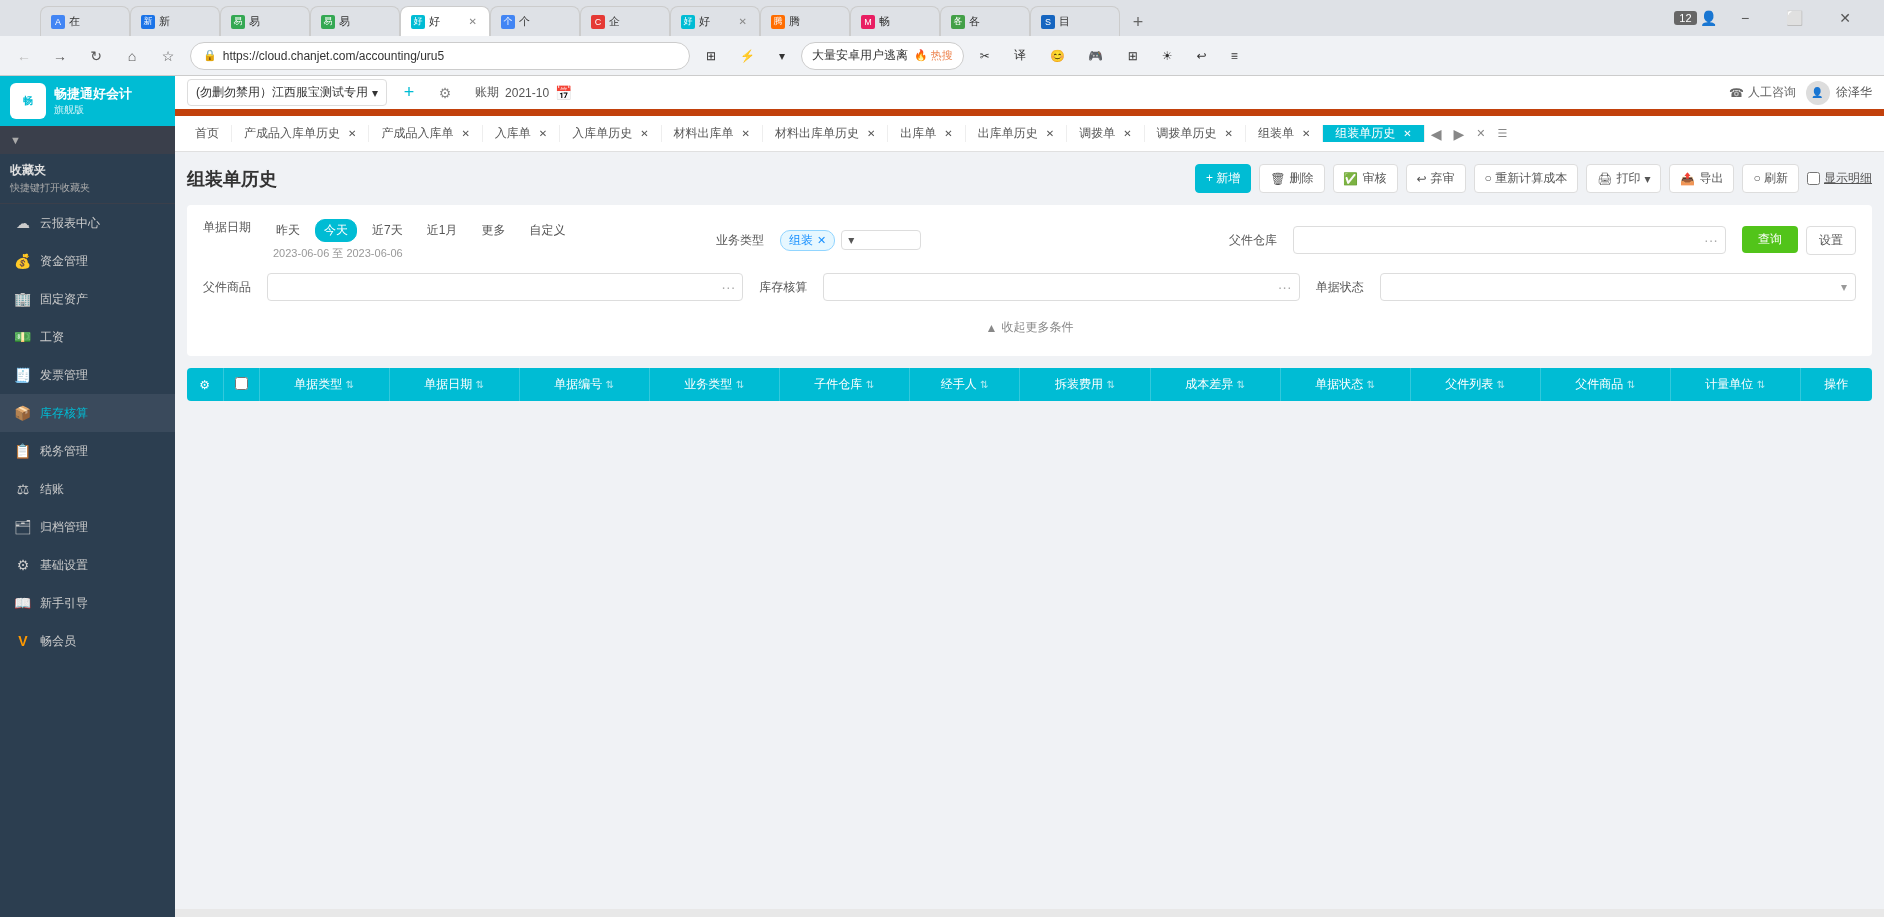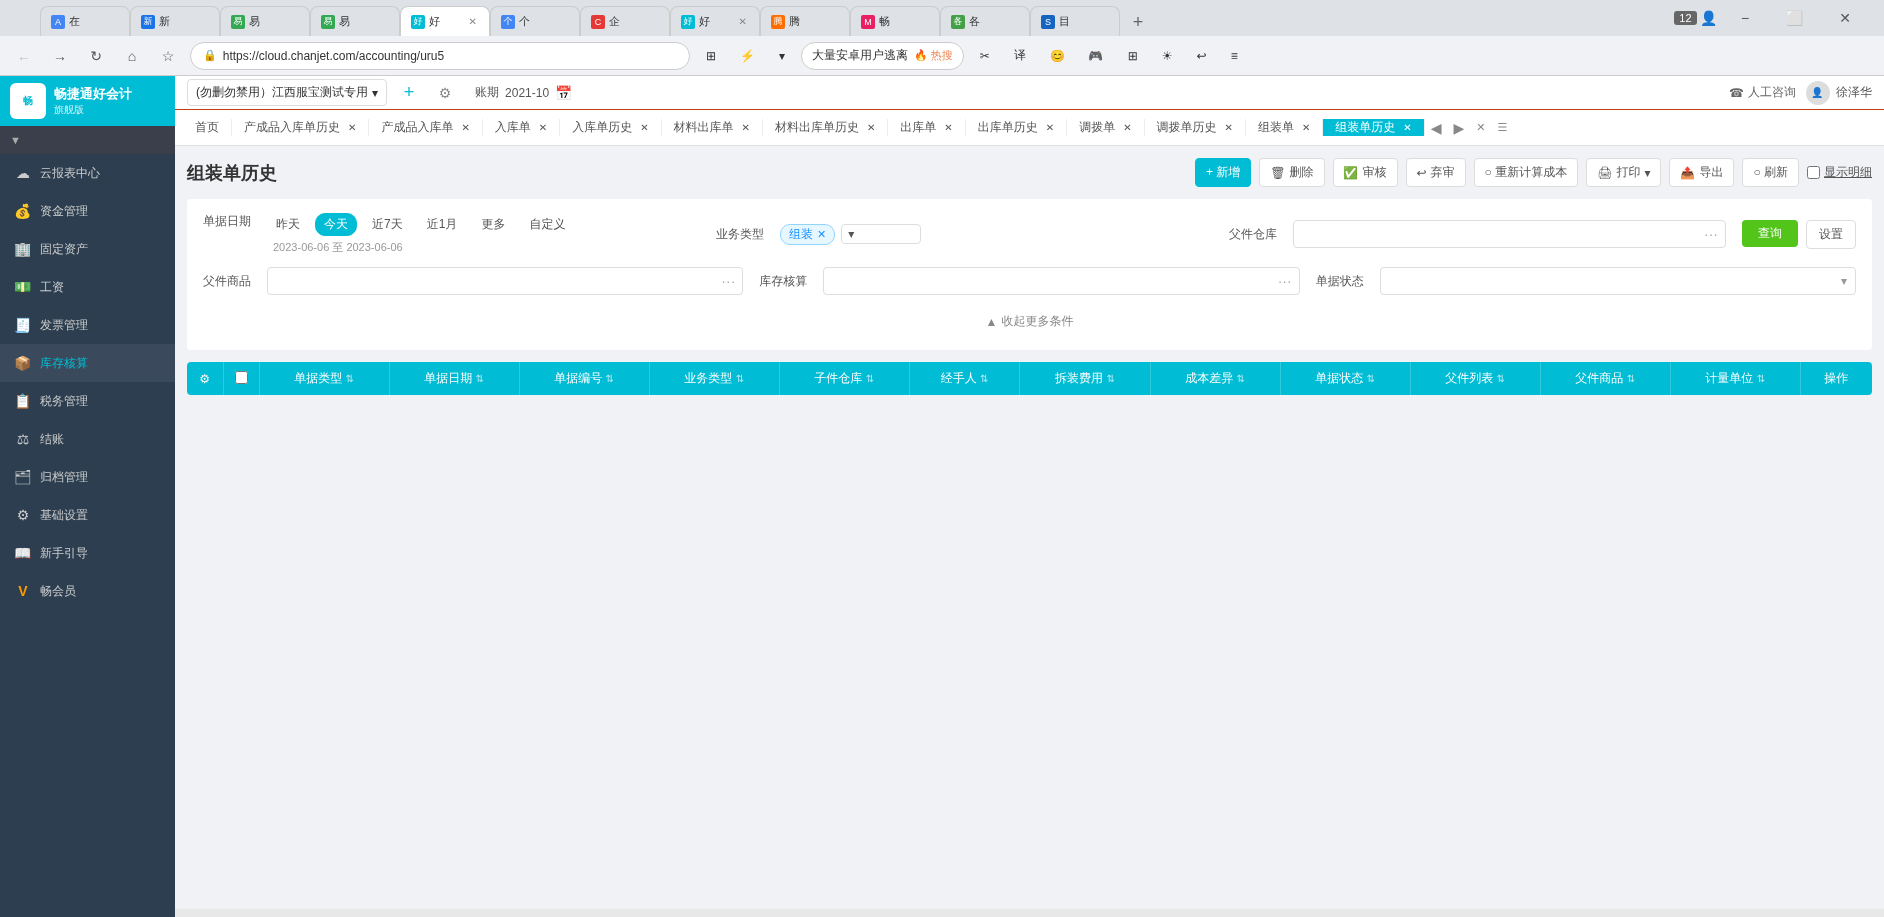--- a/index.html
+++ b/index.html
@@ -43,21 +43,21 @@
     .sidebar-nav::-webkit-scrollbar { width: 4px; }
     .sidebar-nav::-webkit-scrollbar-thumb { background: #555; }
     .nav-item { display: flex; align-items: center; gap: 8px; padding: 10px 14px; cursor: pointer; color: #ccc; font-size: 12px; }
     .nav-item.active { background: #3a4a5c; color: #00bcd4; }
     .nav-icon { width: 18px; height: 18px; display: flex; align-items: center; justify-content: center; font-size: 14px; color: inherit; }
 
     
     .main-content { flex: 1; display: flex; flex-direction: column; background: #f0f2f5; overflow: hidden; }
 
     
-    .top-bar { display: flex; align-items: center; height: 34px; background: #fff; padding: 0 12px; gap: 8px; border-bottom: 1px solid #c2410c; }
+    .top-bar { display: flex; align-items: center; height: 40px; background: #fff; padding: 0 12px; gap: 8px; border-bottom: 7px solid #c2410c; }
     .company-selector { display: flex; align-items: center; gap: 4px; padding: 4px 8px; border: 1px solid #ddd; border-radius: 4px; cursor: pointer; font-size: 12px; color: #333; background: #fff; }
     .period-info { display: flex; align-items: center; gap: 6px; font-size: 12px; color: #555; margin-left: 8px; }
     .period-icon { color: #00bcd4; font-size: 14px; cursor: pointer; }
     .top-bar-actions { margin-left: auto; display: flex; align-items: center; gap: 10px; }
     .top-action { font-size: 12px; color: #666; cursor: pointer; display: flex; align-items: center; gap: 4px; }
     .user-info { display: flex; align-items: center; gap: 6px; font-size: 12px; color: #555; }
     .user-avatar { width: 24px; height: 24px; border-radius: 50%; background: #ddd; display: flex; align-items: center; justify-content: center; font-size: 10px; color: #666; }
 
     
     .page-tabs { display: flex; align-items: center; background: #fff; border-bottom: 1px solid #e0e0e0; padding: 0 8px; min-height: 36px; overflow: hidden; flex-wrap: nowrap; }
@@ -213,20 +213,24 @@
       <div class="sidebar-logo">
         <span style="color:#00bcd4;font-size:10px;font-weight:bold;">畅</span>
       </div>
       <div>
         <div class="sidebar-brand">畅捷通好会计</div>
         <div class="sidebar-sub">旗舰版</div>
       </div>
     </div>
     <div class="sidebar-account">
       <span style="color:#aaa;font-size:11px;">▼</span>
+    </div>
+    <div class="sidebar-favorite">
+      <div class="sidebar-fav-title">收藏夹</div>
+      <div class="sidebar-fav-sub">快捷键打开收藏夹</div>
     </div>
     <div class="sidebar-nav">
       <div class="nav-item">
         <div class="nav-icon">☁</div>
         <span>云报表中心</span>
       </div>
       <div class="nav-item">
         <div class="nav-icon">💰</div>
         <span>资金管理</span>
       </div>

